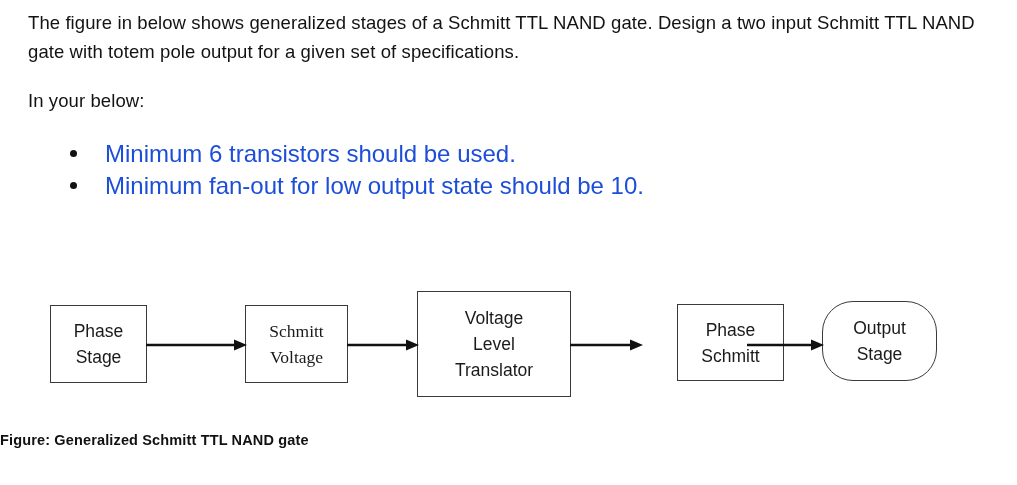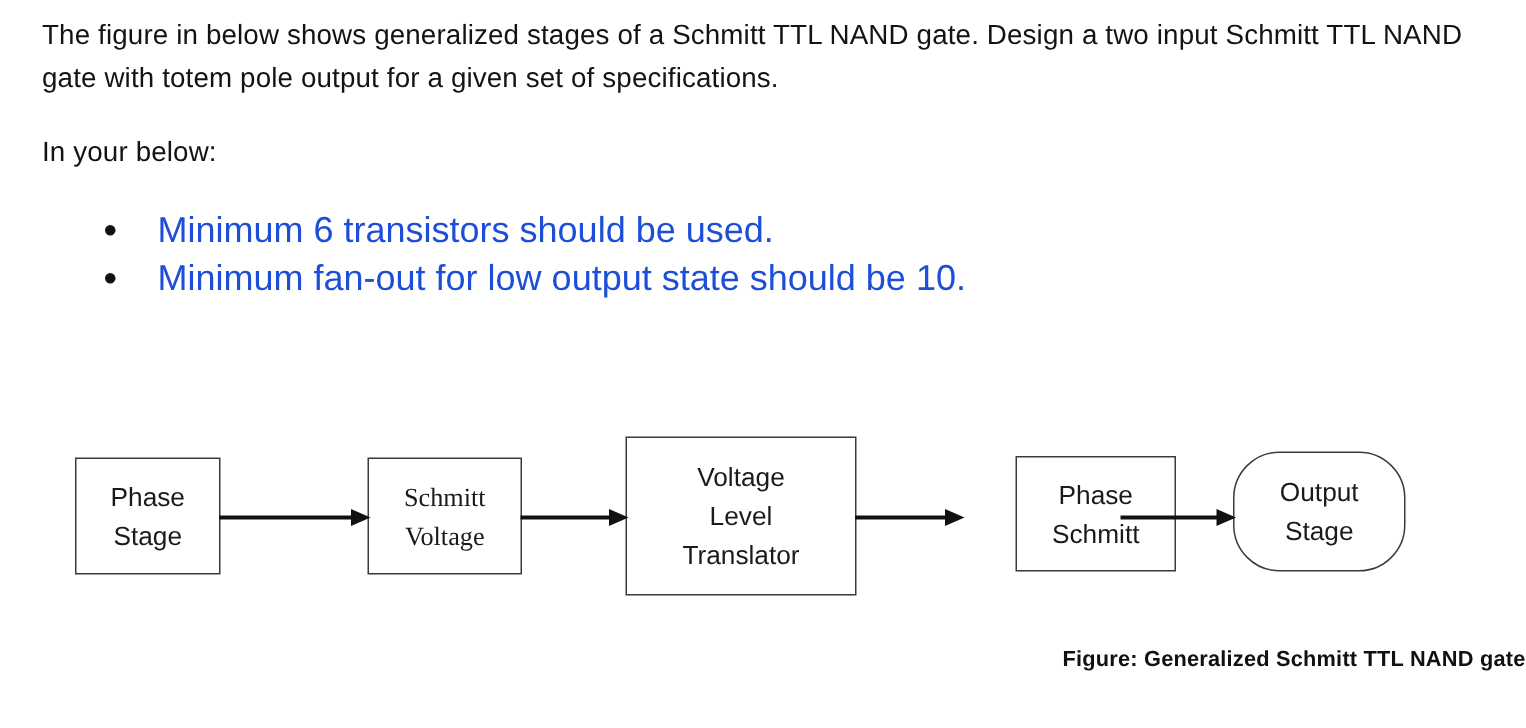--- a/index.html
+++ b/index.html
@@ -111,21 +111,21 @@
   #conn-1 { left: 146px; top: 339px; width: 101px; }
   #conn-2 { left: 347px; top: 339px; width: 72px;  }
   #conn-3 { left: 570px; top: 339px; width: 73px;  }
   #conn-4 { left: 747px; top: 339px; width: 77px;  }
 
   .fig-caption {
     position: absolute;
     left: 0;
     top: 432px;
     width: 1017px;
-    text-align: right;
+    text-align: left;
     font-size: 14.5px;
     font-weight: bold;
     color: #111111;
     letter-spacing: 0.01em;
   }
 </style>
 </head>
 <body>
 
 <div id="prose">

